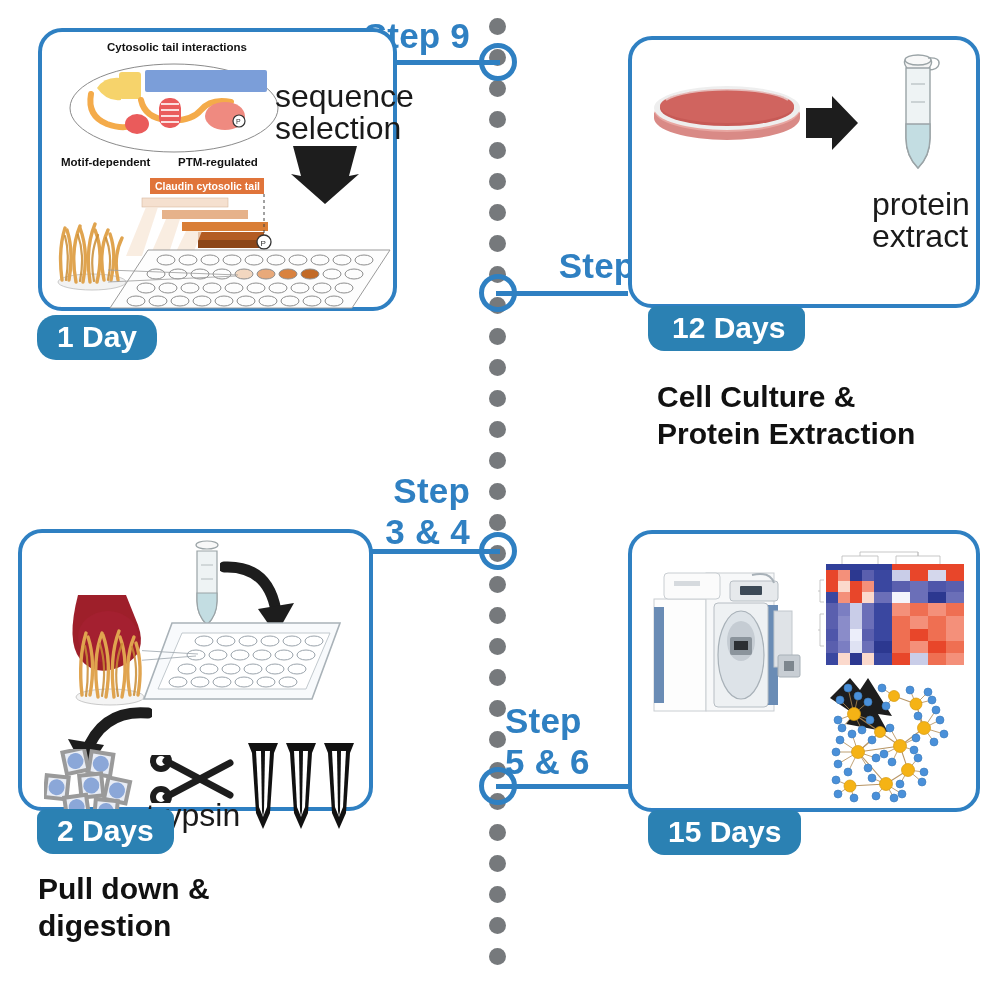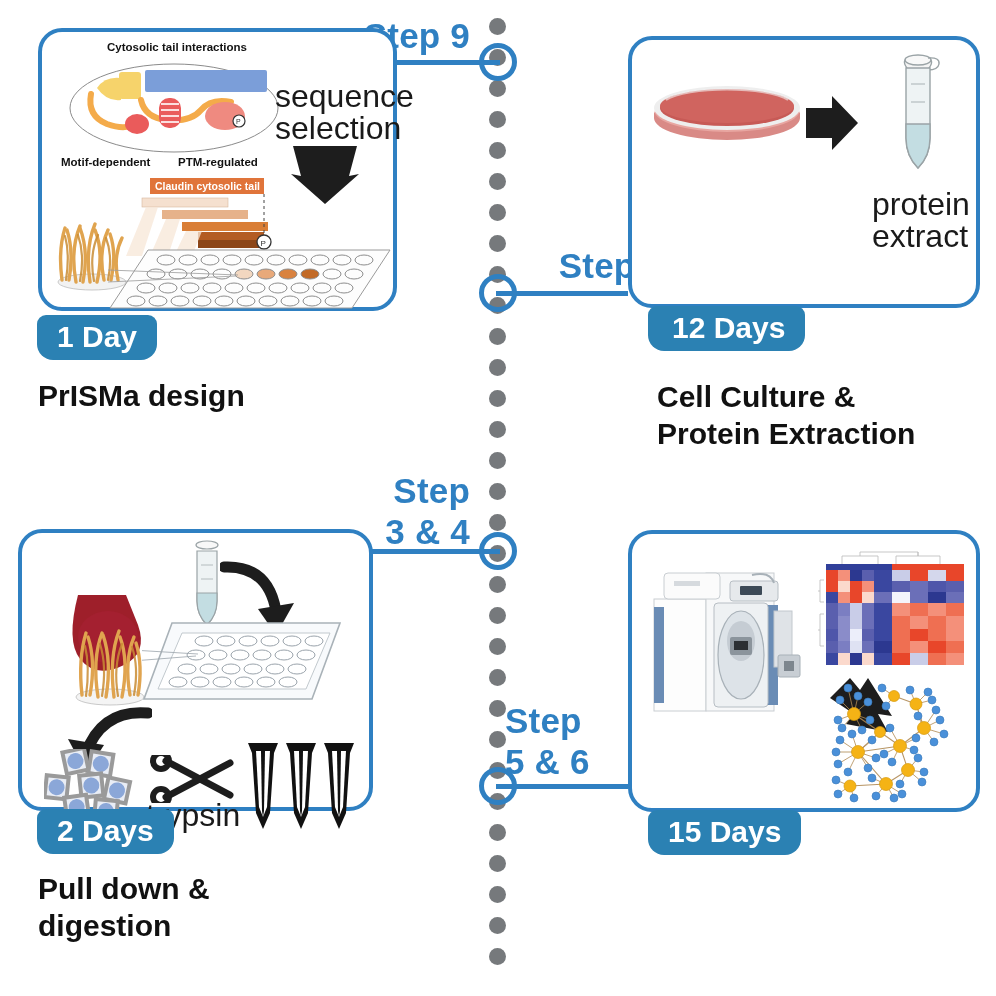--- a/index.html
+++ b/index.html
@@ -217,22 +217,21 @@
         <ellipse cx="180" cy="26" rx="9" ry="5" fill="#d9823f"></ellipse>
         <ellipse cx="202" cy="26" rx="9" ry="5" fill="#c26a27"></ellipse>
       </g>
       <g stroke="#9a9a9a" stroke-width=".8" fill="none">
         <line x1="0" y1="22" x2="130" y2="27"></line>
           <line x1="0" y1="34" x2="128" y2="28"></line>
       </g>
     </svg>
   </div>
 
-  <div class="badge" style="left:37px;top:315px;">1 Day</div>
-  <div class="caption" style="left:38px;top:377px;width:330px;">PrISMa design</div>
+  <div class="badge" style="left:37px;top:315px;border-radius:19px;">1 Day</div>
 
   <div class="panel" style="left:628px;top:36px;width:352px;height:272px;">
 
     <svg class="art" style="left:20px;top:40px;" width="150" height="62" viewBox="0 0 150 62">
       <ellipse cx="75" cy="36" rx="73" ry="22" fill="#e8a6a1"></ellipse>
       <path d="M2 30 a73 22 0 0 0 146 0 l0 8 a73 22 0 0 1 -146 0 z" fill="#d98a86"></path>
       <ellipse cx="75" cy="28" rx="73" ry="22" fill="#eeeeee"></ellipse>
       <ellipse cx="75" cy="28" rx="67" ry="18" fill="#c75a56"></ellipse>
       <ellipse cx="75" cy="26" rx="67" ry="17" fill="#d0645f"></ellipse>
       <path d="M14 20 a66 17 0 0 1 122 0" fill="none" stroke="#f4f4f4" stroke-width="2" opacity=".6"></path>

